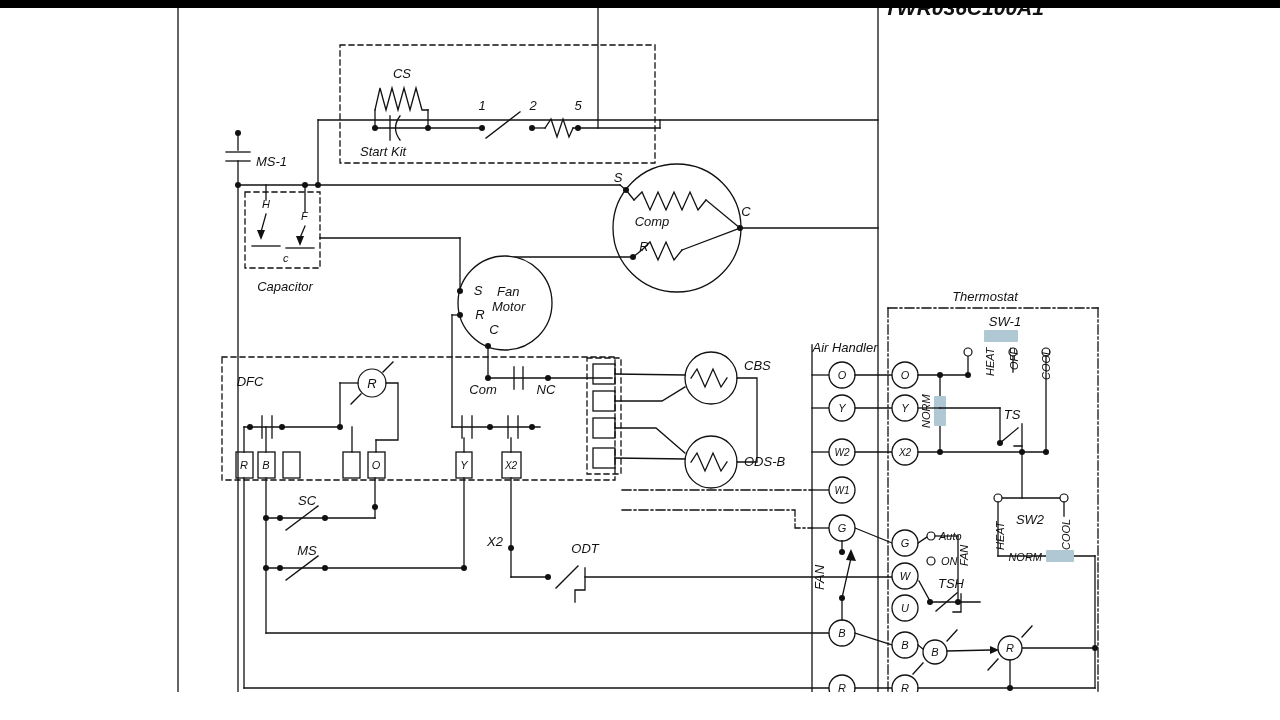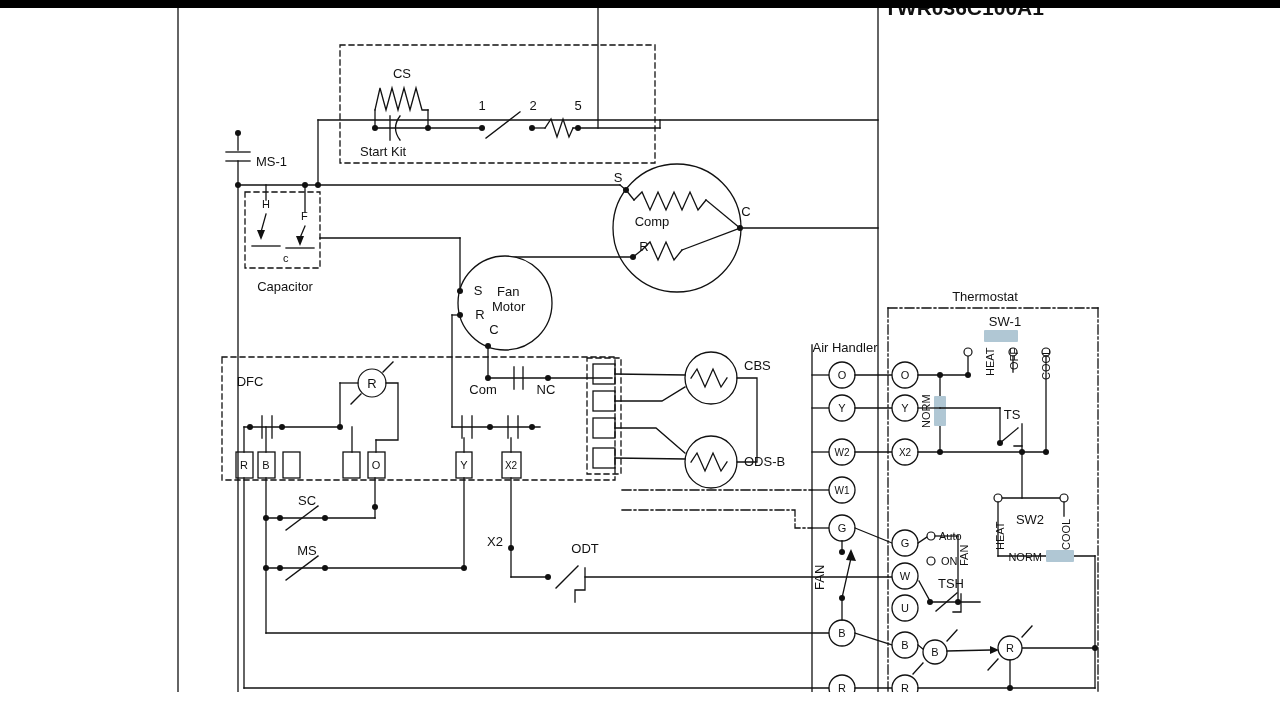--- a/index.html
+++ b/index.html
@@ -1,16 +1,16 @@
 <!DOCTYPE html>
 <html><head>
 <meta charset="utf-8">
 <style>
   html,body{margin:0;padding:0;background:#fff;}
-  .stage{position:relative;width:1280px;height:692px;background:#fff;overflow:hidden;}
+  .stage{position:relative;width:1280px;height:692px;background:#fff;overflow:hidden;font-style:italic;}
   .t{font-family:"Liberation Sans",sans-serif;font-size:13px;fill:#111;}
   .t-sm{font-size:11px;}
   .t-xs{font-size:10px;}
   .mid{text-anchor:middle;}
   .end{text-anchor:end;}
   .w{fill:none;stroke:#111;stroke-width:1.3;stroke-linecap:square;}
   .dash{stroke-dasharray:5 4;}
   .dd{stroke-dasharray:9 3 2 3;}
   .node{fill:#fff;stroke:#111;stroke-width:1.3;}
   .oc{fill:#fff;stroke:#111;stroke-width:1.2;}

